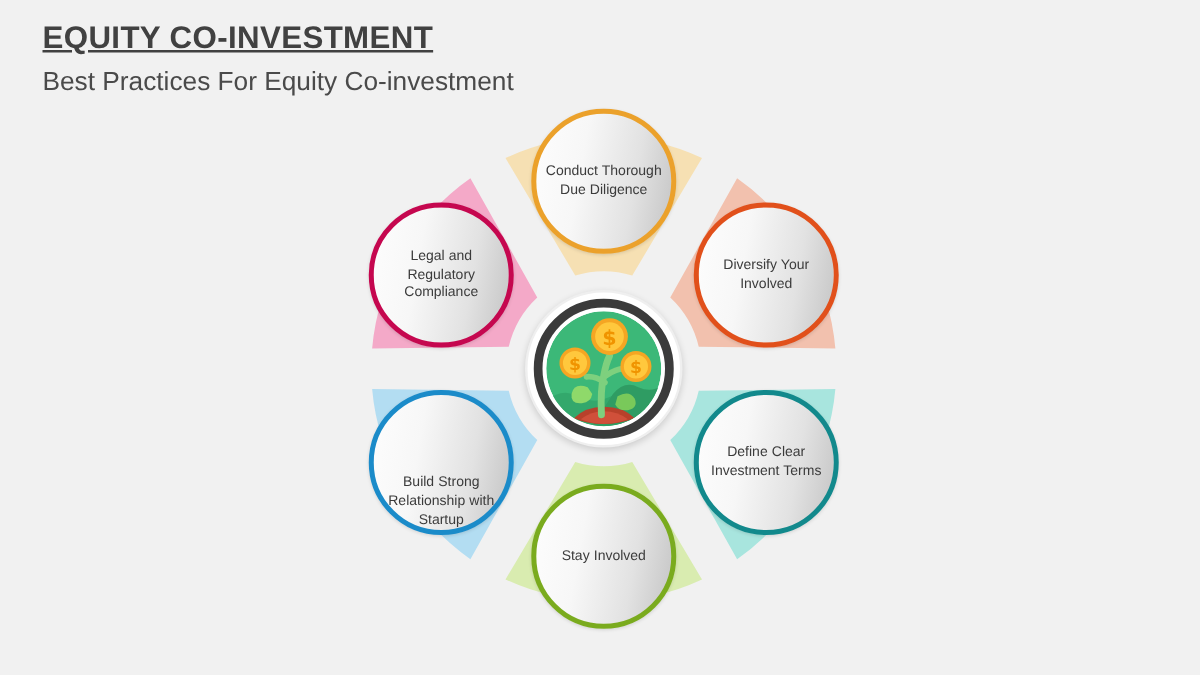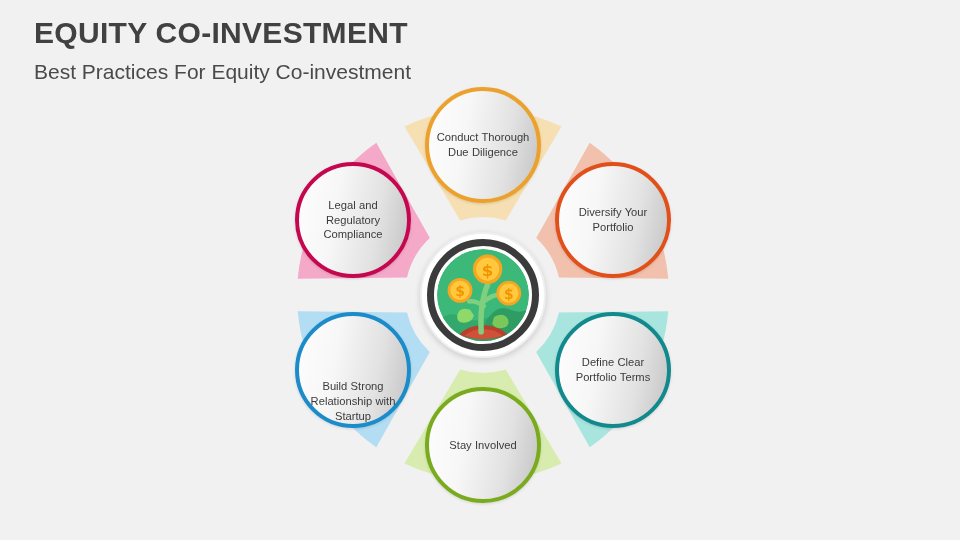--- a/index.html
+++ b/index.html
@@ -16,27 +16,28 @@
   }
 
   
   #slide-header {
     position: absolute;
     left: 34px;
     top: 16px;
     width: 640px;
   }
   #page-title {
-    font-size: 30px;
+    font-size: 25px;
     font-weight: bold;
     color: #414141;
     letter-spacing: 0.3px;
     line-height: 1.12;
     margin: 0;
     white-space: nowrap;
+    text-decoration: underline;
   }
   #page-subtitle {
     font-size: 21px;
     font-weight: normal;
     color: #4a4a4a;
     margin: 9px 0 0 0;
     line-height: 1.2;
     white-space: nowrap;
   }
 
@@ -138,24 +139,24 @@
         <path d="M242.80499296837348 299.5917709651168 L298.6069966837701 393.57324838881686 A186 186 0 0 1 141.3930033162299 393.5732483888169 L197.19500703162655 299.5917709651168 A78 78 0 0 0 242.80499296837348 299.5917709651168 Z" fill="#d9ecb0"></path>
         <path d="M166.80412791512512 282.0455887262953 L113.31478283870548 377.36228023775254 A186 186 0 0 1 34.70778615493532 241.2109681510645 L143.99913494675167 242.54618223882144 A78 78 0 0 0 166.80412791512512 282.0455887262953 Z" fill="#b3ddf2"></path>
         <path d="M143.99913494675167 207.45381776117853 L34.70778615493532 208.78903184893562 A186 186 0 0 1 113.31478283870537 72.63771976224757 L166.8041279151251 167.95441127370472 A78 78 0 0 0 143.99913494675167 207.45381776117853 Z" fill="#f4a9c8"></path>
       </g>
   </svg>
 
   <div class="node" id="node-0" style="border-color: rgb(235, 161, 43);">
     <span class="node-label">Conduct Thorough Due Diligence</span>
   </div>
   <div class="node" id="node-1" style="border-color: rgb(225, 80, 27);">
-    <span class="node-label">Diversify Your Portfolio</span>
+    <span class="node-label">Diversify Your Involved</span>
   </div>
   <div class="node" id="node-2" style="border-color: rgb(18, 137, 140);">
-    <span class="node-label">Define Clear Portfolio Terms</span>
+    <span class="node-label">Define Clear Investment Terms</span>
   </div>
   <div class="node" id="node-3" style="border-color: rgb(122, 171, 30);">
     <span class="node-label">Stay Involved</span>
   </div>
   <div class="node" id="node-4" style="border-color: rgb(27, 139, 201); align-items: flex-end;">
     <span class="node-label">Build Strong Relationship with Startup</span>
   </div>
   <div class="node" id="node-5" style="border-color: rgb(197, 7, 79);">
     <span class="node-label">Legal and Regulatory Compliance</span>
   </div>

